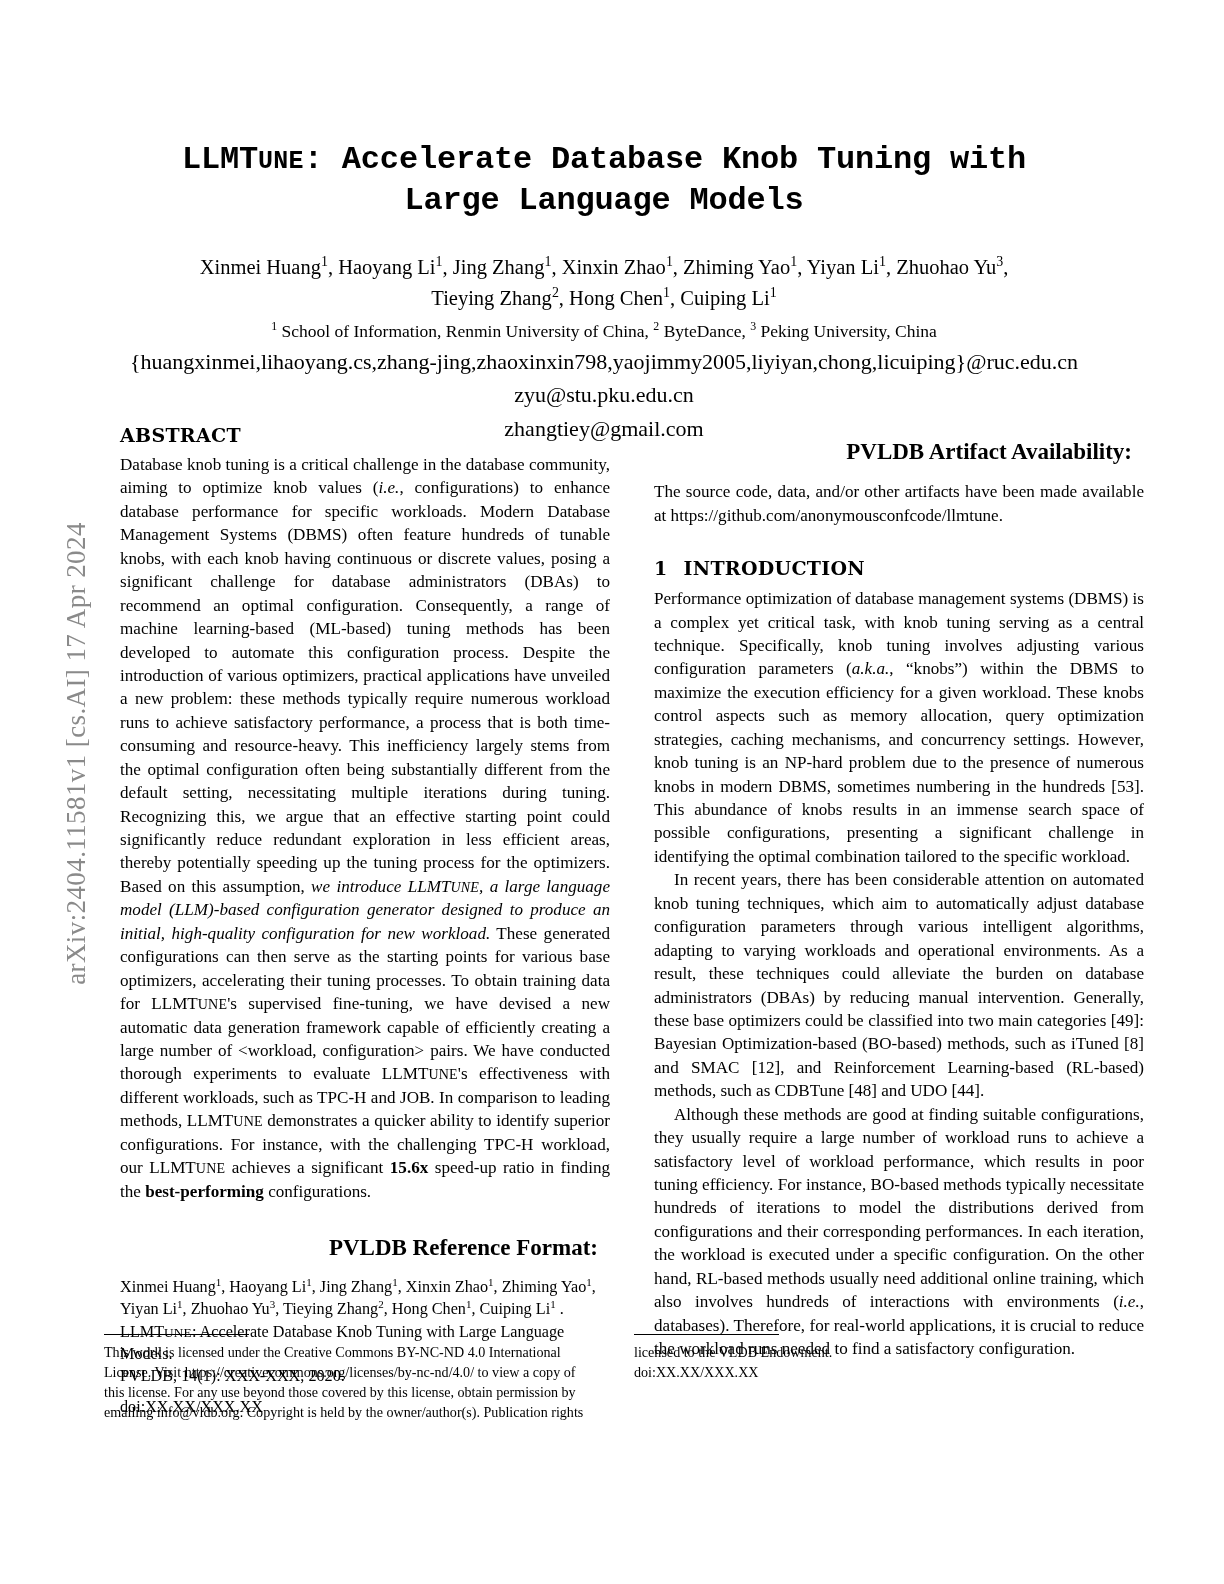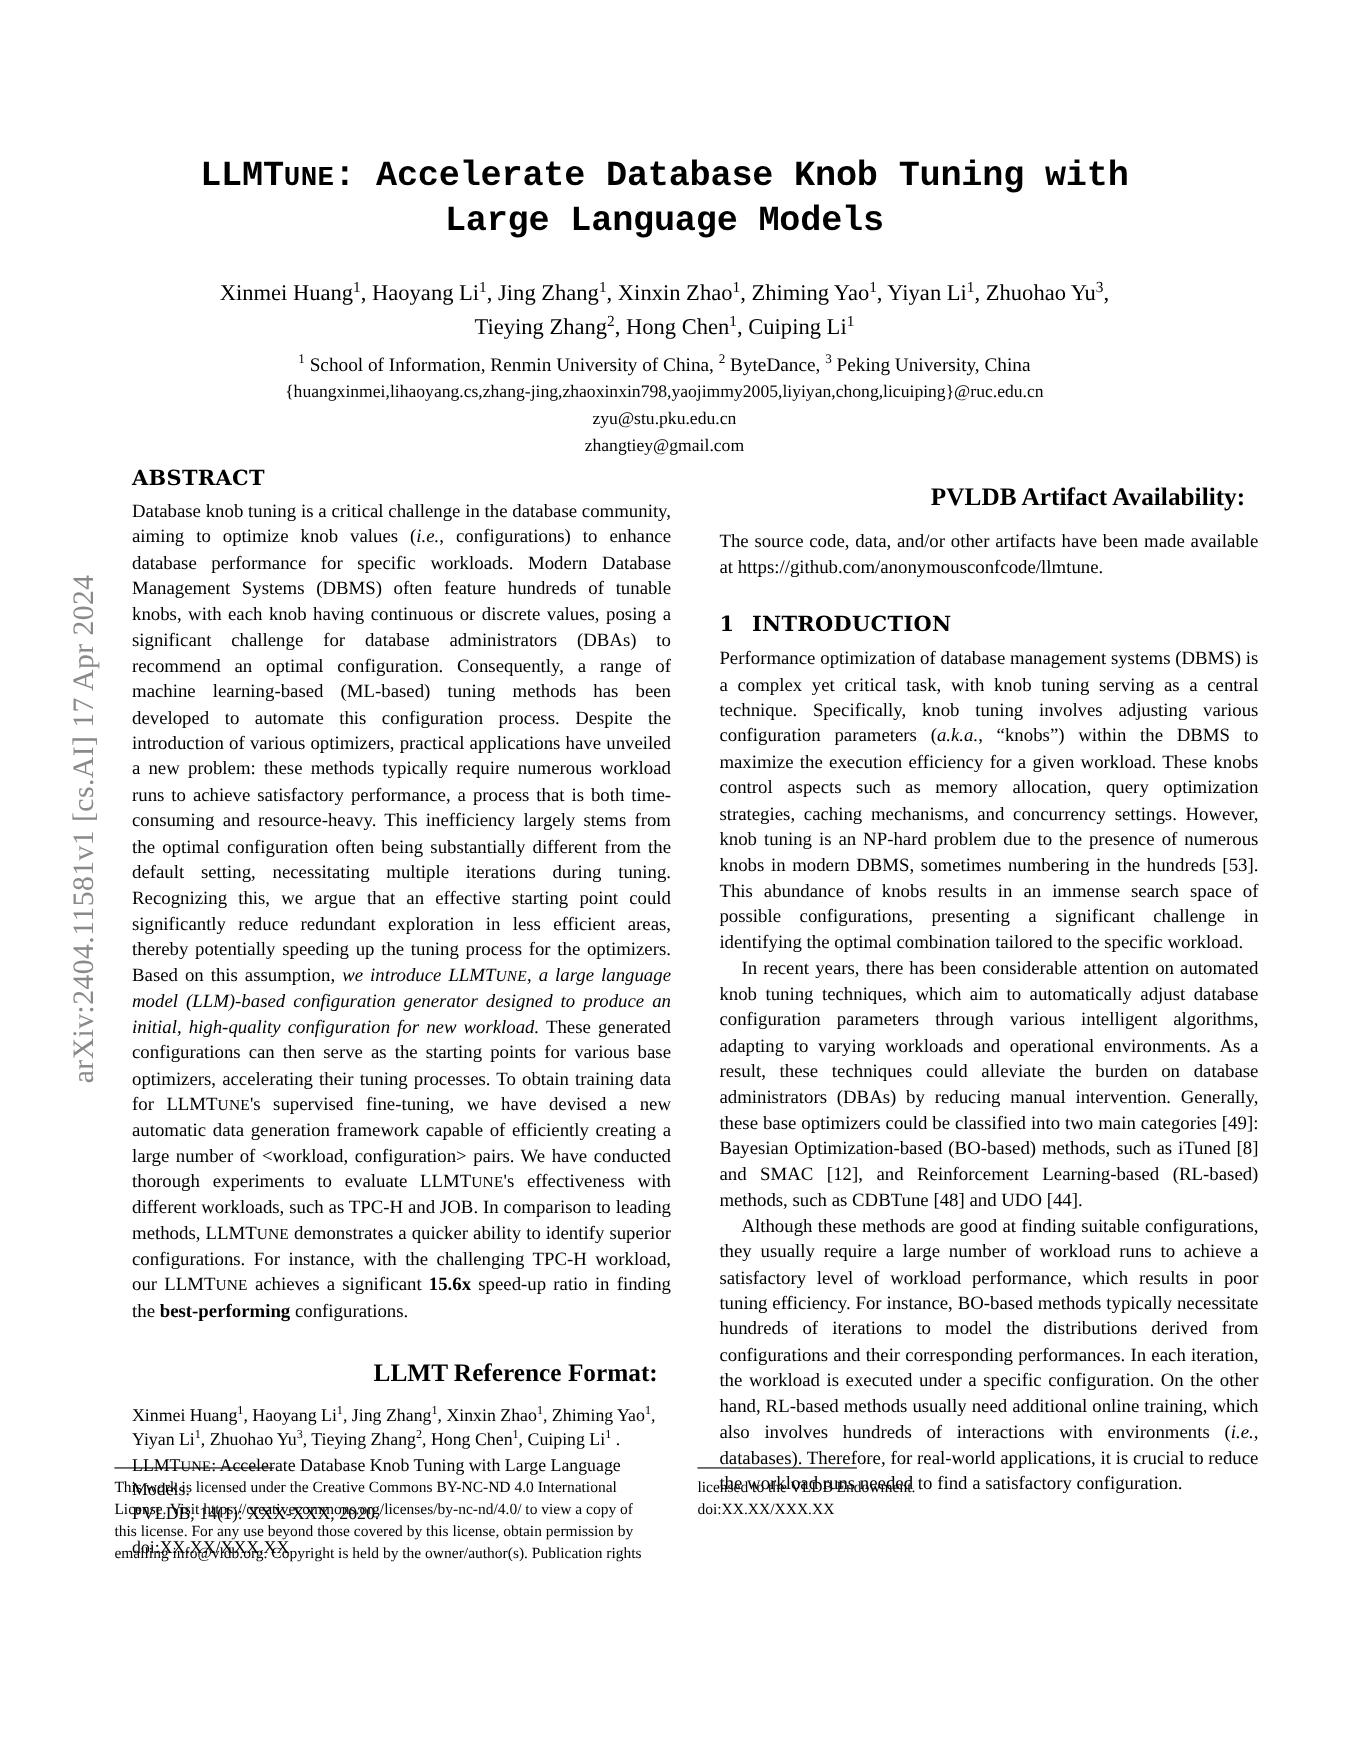--- a/index.html
+++ b/index.html
@@ -62,21 +62,21 @@
     text-align: center;
     padding: 0 22px;
   }
   .affiliations {
     margin-top: 5px;
     font-size: 17.5px;
     line-height: 1.52;
     text-align: center;
   }
   .emails {
-    font-size: 16px;
+    font-size: 22px;
     line-height: 1.52;
     text-align: center;
   }
   sup {
     font-size: 0.68em;
     vertical-align: super;
     line-height: 0;
   }
 
   
@@ -185,21 +185,21 @@
     </div>
   </div>
 
   <div class="columns">
 
     <div class="col">
       <div class="sec-head">ABSTRACT</div>
       <p class="body"><span>Database knob tuning is a critical challenge in the database community, aiming to optimize knob values (</span><span class="it">i.e.</span><span>, configurations) to enhance database performance for specific workloads. Modern Database Management Systems (DBMS) often feature hundreds of tunable knobs, with each knob having continuous or discrete values, posing a significant challenge for database administrators (DBAs) to recommend an optimal configuration. Consequently, a range of machine learning-based (ML-based) tuning methods has been developed to automate this configuration process. Despite the introduction of various optimizers, practical applications have unveiled a new problem: these methods typically require numerous workload runs to achieve satisfactory performance, a process that is both time-consuming and resource-heavy. This inefficiency largely stems from the optimal configuration often being substantially different from the default setting, necessitating multiple iterations during tuning. Recognizing this, we argue that an effective starting point could significantly reduce redundant exploration in less efficient areas, thereby potentially speeding up the tuning process for the optimizers. Based on this assumption, </span><span class="it">we introduce LLMT</span><span class="it smallcaps">UNE</span><span class="it">, a large language model (LLM)-based configuration generator designed to produce an initial, high-quality configuration for new workload.</span><span> These generated configurations can then serve as the starting points for various base optimizers, accelerating their tuning processes. To obtain training data for LLMT</span><span class="smallcaps">UNE</span><span>'s supervised fine-tuning, we have devised a new automatic data generation framework capable of efficiently creating a large number of &lt;workload, configuration&gt; pairs. We have conducted thorough experiments to evaluate LLMT</span><span class="smallcaps">UNE</span><span>'s effectiveness with different workloads, such as TPC-H and JOB. In comparison to leading methods, LLMT</span><span class="smallcaps">UNE</span><span> demonstrates a quicker ability to identify superior configurations. For instance, with the challenging TPC-H workload, our LLMT</span><span class="smallcaps">UNE</span><span> achieves a significant </span><span class="bd">15.6x</span><span> speed-up ratio in finding the </span><span class="bd">best-performing</span><span> configurations.</span></p>
 
       <div class="ref-block">
-        <div class="subhead">LLMT Reference Format:</div>
+        <div class="subhead">PVLDB Reference Format:</div>
         <span class="line">Xinmei Huang<sup>1</sup>, Haoyang Li<sup>1</sup>, Jing Zhang<sup>1</sup>, Xinxin Zhao<sup>1</sup>, Zhiming Yao<sup>1</sup>,</span>
         <span class="line">Yiyan Li<sup>1</sup>, Zhuohao Yu<sup>3</sup>, Tieying Zhang<sup>2</sup>, Hong Chen<sup>1</sup>, Cuiping Li<sup>1</sup> .</span>
         <span class="line"><span>LLMT</span><span class="smallcaps">UNE</span><span>: Accelerate Database Knob Tuning with Large Language Models.</span></span>
         <span class="line">PVLDB, 14(1): XXX-XXX, 2020.</span>
         <span class="doi-line">doi:XX.XX/XXX.XX</span>
       </div>
     </div>
 
     <div class="col">
       <div class="avail-block">

